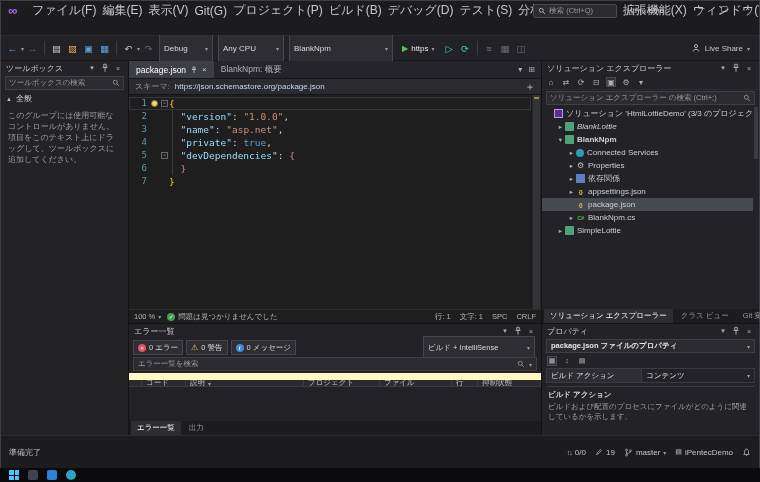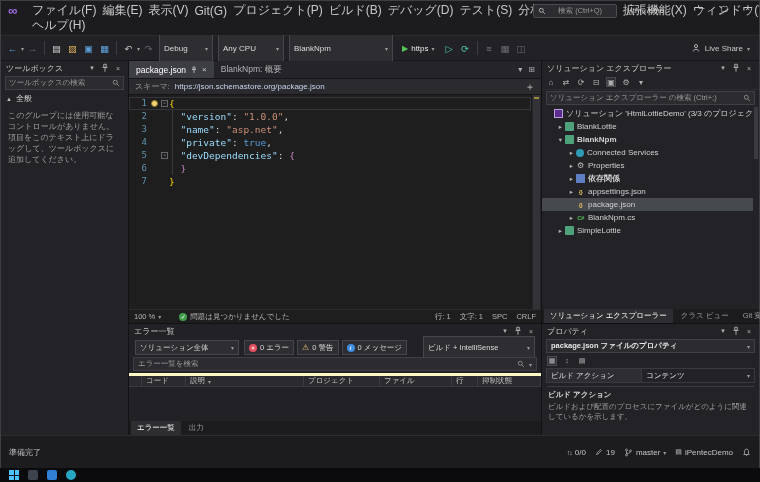--- a/index.html
+++ b/index.html
@@ -7,21 +7,21 @@
 body{font-family:"Liberation Sans","DejaVu Sans",sans-serif;font-size:9px;color:#ccc;background:#000}
 .screen{width:760px;height:482px;display:flex;flex-direction:column}
 .vs{flex:1;display:flex;flex-direction:column;background:#1f1f22;min-height:0;border:1px solid #3e3e44;border-bottom:none}
 
 .titlebar{position:relative;height:34px;background:#1c1c1f;flex:none}
 .vs-logo{position:absolute;left:7px;top:2px;color:#a16fe8;font-size:13px;font-weight:bold}
 .menus{margin-left:28px;padding-top:2px;overflow:hidden}
 .menu-row{display:flex;height:15px;align-items:center;white-space:nowrap;overflow:hidden}
 .menu-item{padding:0 3px;color:#c8c8c8;font-size:12px}
 .tb-right{position:absolute;top:0;right:0;display:flex;align-items:flex-start}
-.search-box{margin-top:3px;width:84px;height:14px;background:#2b2b30;border:1px solid #4a4a52;border-radius:2px;display:flex;align-items:center;padding:0 4px;gap:12px}
+.search-box{margin-top:3px;width:84px;height:14px;background:#2b2b30;border:1px solid #4a4a52;border-radius:2px;display:flex;align-items:center;padding:0 4px;gap:3px}
 .ph{color:#9a9a9a;font-size:7.5px;white-space:nowrap;overflow:hidden}
 .win-title{margin:5px 10px 0 10px;font-size:8px;color:#d0d0d0;white-space:nowrap}
 .win-controls{display:flex;margin-left:16px}
 .win-btn{width:23px;height:15px;display:flex;align-items:center;justify-content:center;font-size:8px;color:#d0d0d0}
 
 .toolbar{height:26px;background:#222226;border-top:1px solid #2c2c30;border-bottom:1px solid #161618;display:flex;align-items:center;padding:0 4px;flex:none;gap:1px}
 .tb-ic{width:15px;height:15px;display:flex;align-items:center;justify-content:center;font-size:9.5px;color:#c5c5c5}
 .tb-sep{width:1px;height:14px;background:#3c3c41;margin:0 3px}
 .caret{color:#9a9a9a;font-size:6px}
 .combo{height:32px;background:#2d2d32;border:1px solid #46464c;display:flex;align-items:center;padding:0 4px;margin:0 2px;font-size:8px;color:#dcdcdc;gap:4px}
@@ -60,34 +60,34 @@
 .gmargin{width:11px;flex:none;display:flex;justify-content:center;align-items:center}
 .bulb{width:7px;height:7px;border-radius:50%;background:#f3d470;border:1px solid #8a7a30}
 .fold-col{width:9px;flex:none;display:flex;align-items:center;justify-content:center}
 .fold-box{width:7px;height:7px;border:1px solid #66666c;color:#b8b8b8;font-size:7px;line-height:5px;text-align:center}
 .code-text{white-space:pre;flex:1;overflow:hidden}
 .code-text.guide{background:linear-gradient(#3a3a3e,#3a3a3e) no-repeat 3px 0/1px 100%}
 .tk-key{color:#9cdcfe}.tk-str{color:#ce9178}.tk-kw{color:#569cd6}.tk-plain{color:#d4d4d4}.tk-brace1{color:#ffd700}.tk-brace2{color:#c586c0}
 .v-scroll{width:10px;flex:none;background:#26262a;border-left:1px solid #19191c;position:relative}
 .v-thumb{position:absolute;top:0;left:1px;right:1px;bottom:0;background:#323237}
 .v-mark{position:absolute;top:2px;left:2px;right:2px;height:2px;background:#9a8a3a}
-.ed-status{height:14px;background:#1e1e1e;border-top:1px solid #2c2c30;display:flex;align-items:center;padding:0 5px;gap:18px;font-size:7.5px;color:#b5b5b5;flex:none}
+.ed-status{height:14px;background:#1e1e1e;border-top:1px solid #2c2c30;display:flex;align-items:center;padding:0 5px;gap:6px;font-size:7.5px;color:#b5b5b5;flex:none}
 .zoom-combo,.health{display:flex;gap:3px;align-items:center}
 .ok-ic{width:8px;height:8px;border-radius:50%;background:#429e4c;color:#fff;font-size:6px;display:flex;align-items:center;justify-content:center}
 .ed-right{margin-left:auto;display:flex;gap:9px}
 
 .errorlist{height:112px;flex:none;background:#222226;border-top:1px solid #121214;display:flex;flex-direction:column}
 .el-toolbar{height:19px;display:flex;align-items:center;padding:0 4px;gap:3px;flex:none}
 .toggle{height:15px;border:1px solid #45454c;background:#2d2d32;display:flex;align-items:center;gap:3px;padding:0 4px;font-size:7.5px;color:#d8d8d8}
 .err-ic{width:8px;height:8px;border-radius:50%;background:#e35161;color:#fff;font-size:5.5px;display:flex;align-items:center;justify-content:center;font-weight:bold}
 .warn-ic{color:#f0c674;font-size:8px;line-height:8px}
 .info-ic{width:8px;height:8px;border-radius:50%;background:#3e8ee0;color:#fff;font-size:5.5px;display:flex;align-items:center;justify-content:center;font-style:italic;font-weight:bold}
 .el-search{margin:0 4px 2px 4px;height:14px;background:#2b2b30;border:1px solid #3f3f46;display:flex;align-items:center;padding:0 4px;gap:4px;flex:none}
 .el-search .ph{flex:1}
-.el-cols{height:14px;display:flex;border-top:3px solid #fef9c3;border-bottom:1px solid #3a3a40;background:#2a2a2f;flex:none;font-size:7.5px;color:#c0c0c0}
+.el-cols{height:14px;display:flex;border-top:7px solid #fef9c3;border-bottom:1px solid #3a3a40;background:#2a2a2f;flex:none;font-size:7.5px;color:#c0c0c0}
 .el-col{display:flex;align-items:center;padding:0 4px;border-right:1px solid #3a3a40;gap:3px;overflow:hidden;white-space:nowrap;flex:none}
 .el-body{flex:1;background:#222226}
 .wtabs{height:14px;display:flex;align-items:center;padding-left:2px;gap:2px;flex:none;background:#1c1c1f}
 .wtab{padding:0 6px;font-size:7.5px;color:#9a9a9a;height:14px;display:flex;align-items:center;white-space:nowrap}
 .wtab.active{color:#fff;background:#2d2d32}
 
 .rpanel{width:218px;flex:none;background:#232327;border-left:1px solid #121214;display:flex;flex-direction:column}
 .se{flex:1;display:flex;flex-direction:column;min-height:0}
 .se-toolbar{height:15px;display:flex;align-items:center;padding:0 4px;gap:5px;flex:none;border-bottom:1px solid #2c2c30}
 .se-toolbar .tw-ic{font-size:8px}
@@ -148,23 +148,20 @@
             <span class="menu-item">Git(G)</span>
             <span class="menu-item">プロジェクト(P)</span>
             <span class="menu-item">ビルド(B)</span>
             <span class="menu-item">デバッグ(D)</span>
             <span class="menu-item">テスト(S)</span>
             <span class="menu-item">分析(N)</span>
             <span class="menu-item">ツール(T)</span>
             <span class="menu-item">拡張機能(X)</span>
             <span class="menu-item">ウィンドウ(W)</span>
           </div>
-        <div class="menu-row">
-            <span class="menu-item">ヘルプ(H)</span>
-          </div>
       </div>
       <div class="tb-right">
         <div class="search-box">
           <svg width="8" height="8" viewBox="0 0 16 16">
               <circle cx="6.5" cy="6.5" r="4" fill="none" stroke="#c5c5c5" stroke-width="1.6"></circle>
               <line x1="9.6" y1="9.6" x2="14" y2="14" stroke="#c5c5c5" stroke-width="1.6"></line>
             </svg>
           <span class="ph">検索 (Ctrl+Q)</span>
         </div>
         <span class="win-title">Htm...emo</span>
@@ -349,24 +346,20 @@
         <div class="errorlist">
           <div class="tw-header">
             <span class="ttl">エラー一覧</span>
             <span class="tw-ic">▾</span>
             <svg class="tw-ic" width="8" height="8" viewBox="0 0 16 16">
                 <path d="M6 2 h4 v5 h-4 z M8 7 v7 M4 7 h8" fill="none" stroke="#b0b0b0" stroke-width="1.5"></path>
               </svg>
             <span class="tw-ic">×</span>
           </div>
           <div class="el-toolbar">
-            <div class="combo" style="width:104px;height:15px;font-size:7.5px">
-              <span class="lbl">ソリューション全体</span>
-                <span class="caret">▾</span>
-            </div>
             <div class="toggle">
               <span class="err-ic">×</span>
               <span>0 エラー</span>
             </div>
             <div class="toggle">
               <span class="warn-ic">⚠</span>
               <span>0 警告</span>
             </div>
             <div class="toggle">
               <span class="info-ic">i</span>
@@ -430,41 +423,41 @@
           </div>
           <div class="tree">
             <div class="se-scroll">
                 <div class="se-thumb"></div>
               </div>
           <div class="tree-row" style="padding-left: 3px;">
                 <span class="tree-caret"></span>
                 <span class="tic tic-solution"></span>
                 <span class="tree-label">ソリューション 'HtmlLottieDemo' (3/3 のプロジェクト)</span>
               </div>
-              <div class="tree-row" style="padding-left: 14px;">
+              <div class="tree-row" style="padding-left: 14px; font-style: italic;">
                 <span class="tree-caret">▸</span>
                 <span class="tic tic-project"></span>
                 <span class="tree-label">BlankLottie</span>
               </div>
               <div class="tree-row" style="padding-left: 14px;">
                 <span class="tree-caret">▾</span>
                 <span class="tic tic-project"></span>
                 <span class="tree-label" style="font-weight: bold;">BlankNpm</span>
               </div>
               <div class="tree-row" style="padding-left: 25px;">
                 <span class="tree-caret">▸</span>
                 <span class="tic tic-services"></span>
                 <span class="tree-label">Connected Services</span>
               </div>
               <div class="tree-row" style="padding-left: 25px;">
                 <span class="tree-caret">▸</span>
                 <span class="tic tic-props">⚙</span>
                 <span class="tree-label">Properties</span>
               </div>
-              <div class="tree-row" style="padding-left: 25px; font-weight: bold;">
+              <div class="tree-row" style="padding-left: 25px;">
                 <span class="tree-caret">▸</span>
                 <span class="tic tic-deps"></span>
                 <span class="tree-label">依存関係</span>
               </div>
               <div class="tree-row" style="padding-left: 25px;">
                 <span class="tree-caret">▸</span>
                 <span class="tic tic-json">{}</span>
                 <span class="tree-label">appsettings.json</span>
               </div>
               <div class="tree-row selected" style="padding-left: 25px;">

